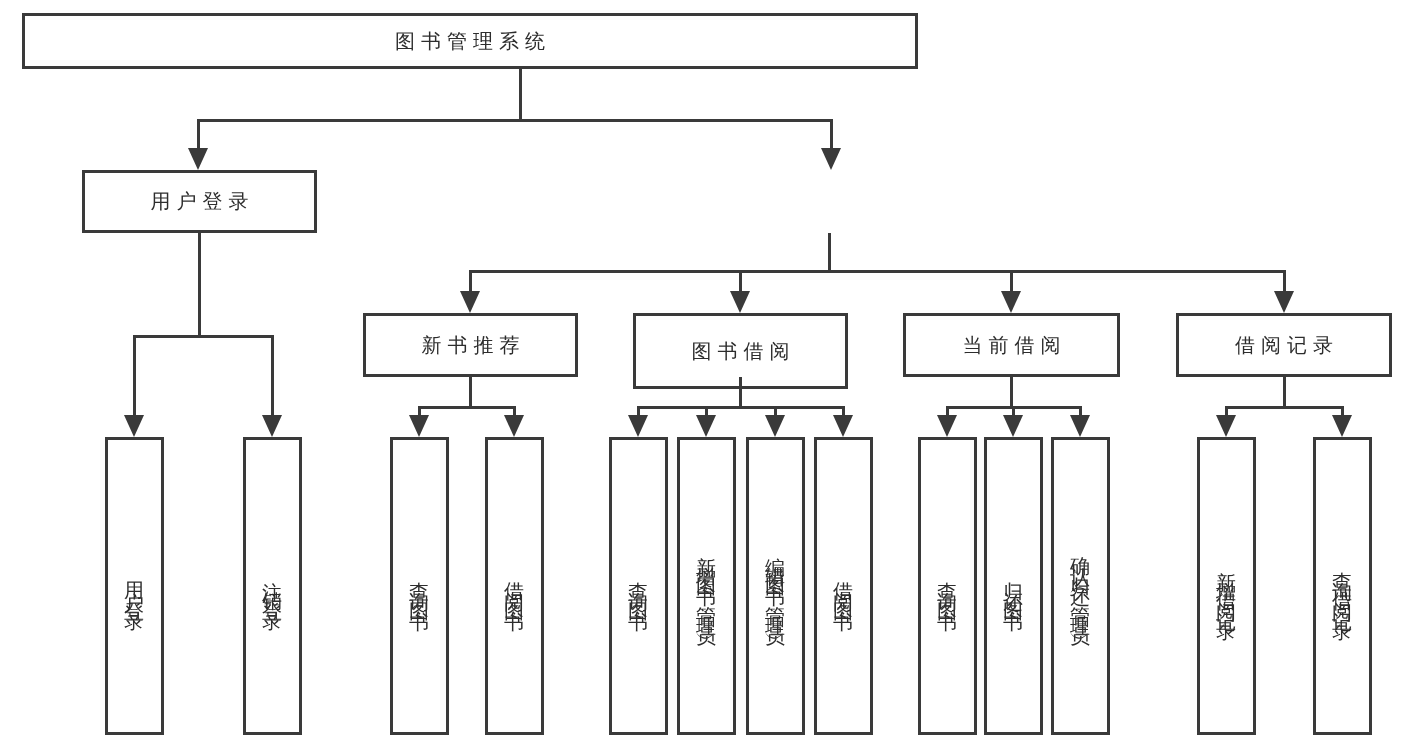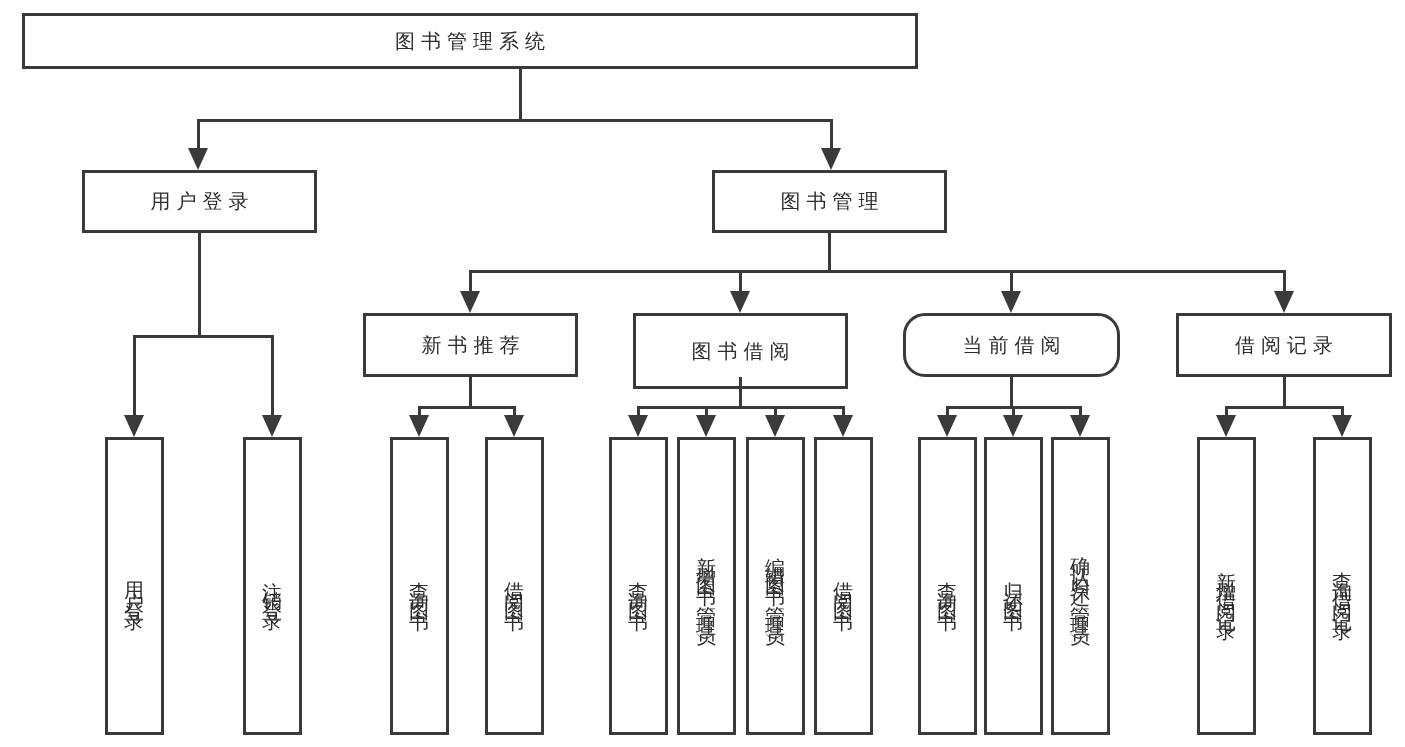--- a/index.html
+++ b/index.html
@@ -53,27 +53,26 @@
 </style>
 </head>
 <body>
 
 <div class="canvas">
 
   <div class="box" style="left:22px; top:13px; width:896px; height:56px;">图书管理系统</div>
 
   <div class="box" style="left:82px; top:170px; width:235px; height:63px;">用户登录</div>
 
-  <div class="box" style="left:712px; top:170px; width:235px; height:63px;">图书管理</div>
 
   <div class="box" style="left:363px; top:313px; width:215px; height:64px;">新书推荐</div>
 
   <div class="box" style="left:633px; top:313px; width:215px; height:76px;">图书借阅</div>
 
-  <div class="box" style="left:903px; top:313px; width:217px; height:64px;border-radius:22px;">当前借阅</div>
+  <div class="box" style="left:903px; top:313px; width:217px; height:64px;">当前借阅</div>
 
   <div class="box" style="left:1176px; top:313px; width:216px; height:64px;text-align:center;">借阅记录</div>
 
   <div class="box leaf" style="left:105px; top:437px; width:59px; height:298px;">用户登录</div>
 
   <div class="box leaf" style="left:243px; top:437px; width:59px; height:298px;">注销登录</div>
 
   <div class="box leaf" style="left:390px; top:437px; width:59px; height:298px;">查询图书</div>
 
   <div class="box leaf" style="left:485px; top:437px; width:59px; height:298px;">借阅图书</div>

